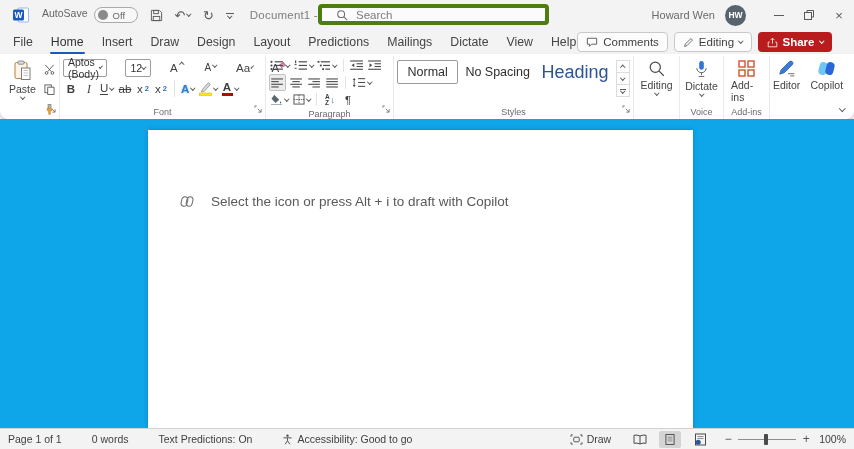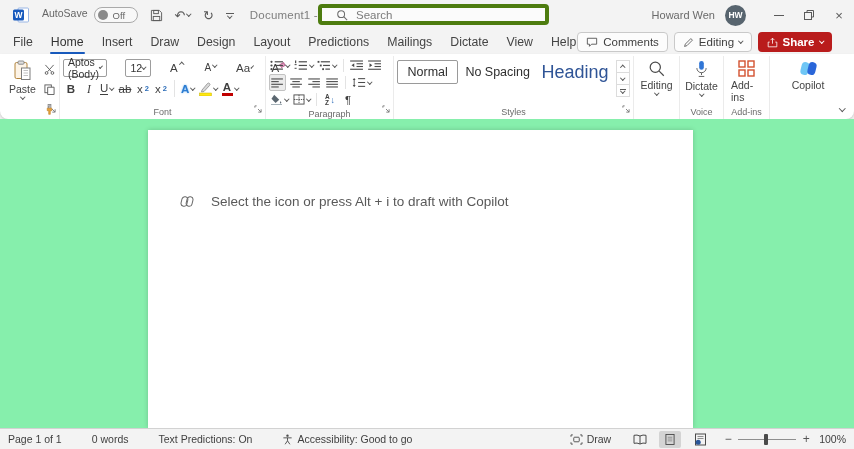--- a/index.html
+++ b/index.html
@@ -61,21 +61,21 @@
 .sort-az{display:flex;flex-direction:column;font-size:6.5px;line-height:6px;font-weight:bold;color:#3f3f3f}
 .style-card{height:24px;display:flex;align-items:center;justify-content:center;padding:0 6px;font-size:12.5px;color:#2f2f2f;border:1px solid transparent;border-radius:2px;white-space:nowrap}
 .style-card.selected{border-color:#9a9a9a;background:#fff}
 .style-heading{font-size:18px;color:#2f5496}
 .scrollcol{display:flex;flex-direction:column;margin-left:3px;margin-top:1px}
 .scrollbtn{width:14px;height:13px;border:1px solid #dcdcdc;background:#fff;display:flex;align-items:center;justify-content:center;margin-top:-1px}
 .more-ico{display:flex;flex-direction:column;align-items:center}
 .more-ico i{width:6px;height:1px;background:#5a5a5a;margin-bottom:1px}
 .collapse-chv{position:absolute;right:10px;bottom:6px}
 
-.docarea{position:absolute;top:119px;bottom:21px;left:0;right:0;background:#86efac;overflow:hidden}
+.docarea{position:absolute;top:119px;bottom:21px;left:0;right:0;background:#0ea5e9;overflow:hidden}
 .page{position:absolute;left:148px;top:11px;width:545px;height:calc(100% - 11px);background:#fff;box-shadow:0 0 5px rgba(0,0,0,.18)}
 .copilot-hint{position:absolute;left:32px;top:64px;display:flex;align-items:center;gap:17px}
 .hint-text{font-size:13.5px;color:#595959}
 
 .statusbar{position:absolute;bottom:0;left:0;right:0;height:21px;background:#f3f3f3;border-top:1px solid #d2d2d2;display:flex;align-items:center;font-size:10.5px;color:#3f3f3f}
 .sb-left{display:flex;align-items:center;margin-left:8px;gap:30px}
 .sb-item{display:flex;align-items:center;gap:4px}
 .sb-right{position:absolute;right:8px;display:flex;align-items:center}
 .viewbtn{display:flex;align-items:center;justify-content:center;width:22px;height:17px;border-radius:2px}
 .viewbtn.active{background:#d4d4d4}
@@ -515,20 +515,27 @@
         </svg>
         <span>Add-ins</span>
       </span>
     </div>
     <div class="glabel">Add-ins</div>
   </div>
 
   <div class="group" style="width:76px;border-right:none">
     <div class="gbody" style="justify-content:center;gap:2px">
       <span class="bigbtn">
+        <svg width="18" height="17" viewBox="0 0 16 15">
+          <path d="M1.5 12.5 l1.2-3.7 L10 1.5 q1.5-1.2 2.8 0 q1.2 1.3 0 2.6 L5.5 11.3 Z" fill="#3a7bd5" stroke="#2a5da8" stroke-width="0.7"></path>
+          <path d="M9 12 h5.5 M11 14 h3.5" stroke="#8a8a8a" fill="none"></path>
+        </svg>
+        <span>Editor</span>
+      </span>
+      <span class="bigbtn">
         <svg width="19" height="17" viewBox="0 0 19 16">
           <rect x="2" y="1.5" width="8" height="13" rx="4" transform="rotate(14 6 8)" fill="#6fc6f5"></rect>
           <rect x="9" y="1.5" width="8" height="13" rx="4" transform="rotate(14 13 8)" fill="#2a66d9"></rect>
         </svg>
         <span>Copilot</span>
       </span>
     </div>
     <div class="glabel"></div>
   </div>
 

